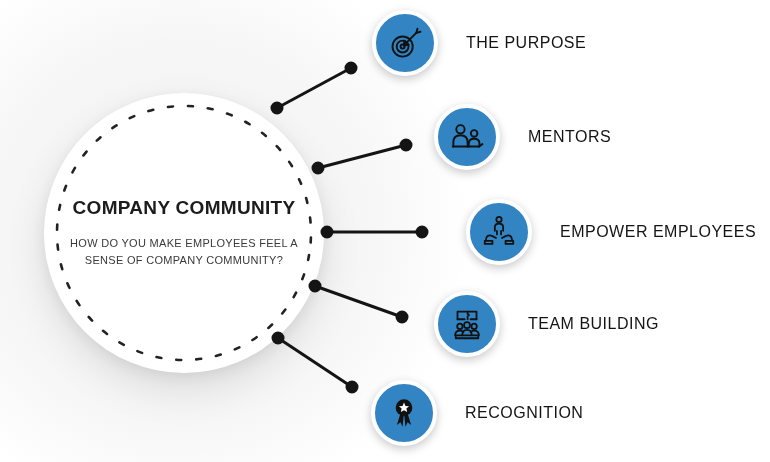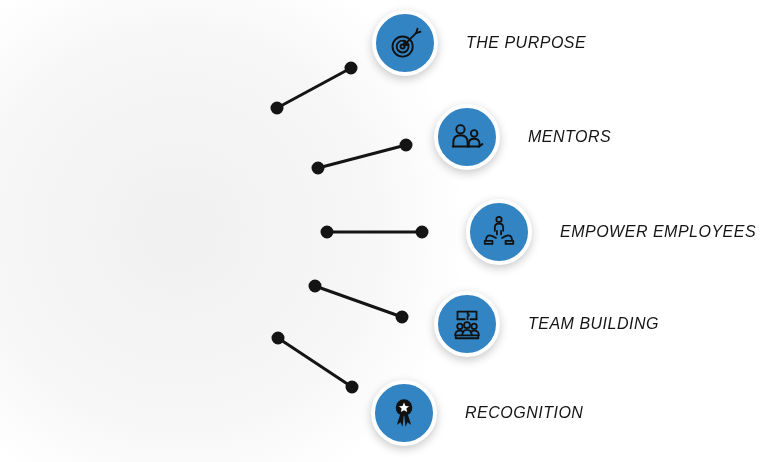--- a/index.html
+++ b/index.html
@@ -76,21 +76,20 @@
     pointer-events: none;
   }
 
   
   .node {
     position: absolute;
     display: flex;
     align-items: center;
     gap: 28px;
     height: 66px;
-    font-style: italic;
   }
   .node-circle {
     width: 66px;
     height: 66px;
     border-radius: 50%;
     background: #3284C3;
     border: 4px solid #ffffff;
     box-shadow: 0 3px 10px rgba(0,0,0,0.22);
     display: flex;
     align-items: center;
@@ -112,20 +111,27 @@
   .node-team      { left: 434px; top: 291px; }
   .node-recognition { left: 371px; top: 380px; }
 </style>
 </head>
 <body>
 
 <div class="canvas">
 
   <div class="halo"></div>
 
+  <div class="center-circle">
+    <svg class="dashed-ring" viewBox="0 0 280 280">
+      <circle cx="140" cy="140" r="127" fill="none" stroke="#222222" stroke-width="2.6" stroke-dasharray="5 15" stroke-linecap="round" transform="rotate(10 140 140)"></circle>
+    </svg>
+    <div class="center-title">COMPANY COMMUNITY</div>
+    <div class="center-subtitle">HOW DO YOU MAKE EMPLOYEES FEEL A SENSE OF COMPANY COMMUNITY?</div>
+  </div>
 
   <svg class="connectors" viewBox="0 0 770 462">
     <g stroke="#141414" stroke-width="3" fill="#141414">
       <line x1="277" y1="108" x2="351" y2="68"></line>
       <circle cx="277" cy="108" r="5"></circle>
         <circle cx="351" cy="68" r="5"></circle>
       <line x1="318" y1="168" x2="406" y2="145"></line>
       <circle cx="318" cy="168" r="5"></circle>
         <circle cx="406" cy="145" r="5"></circle>
       <line x1="327" y1="232" x2="422" y2="232"></line>

